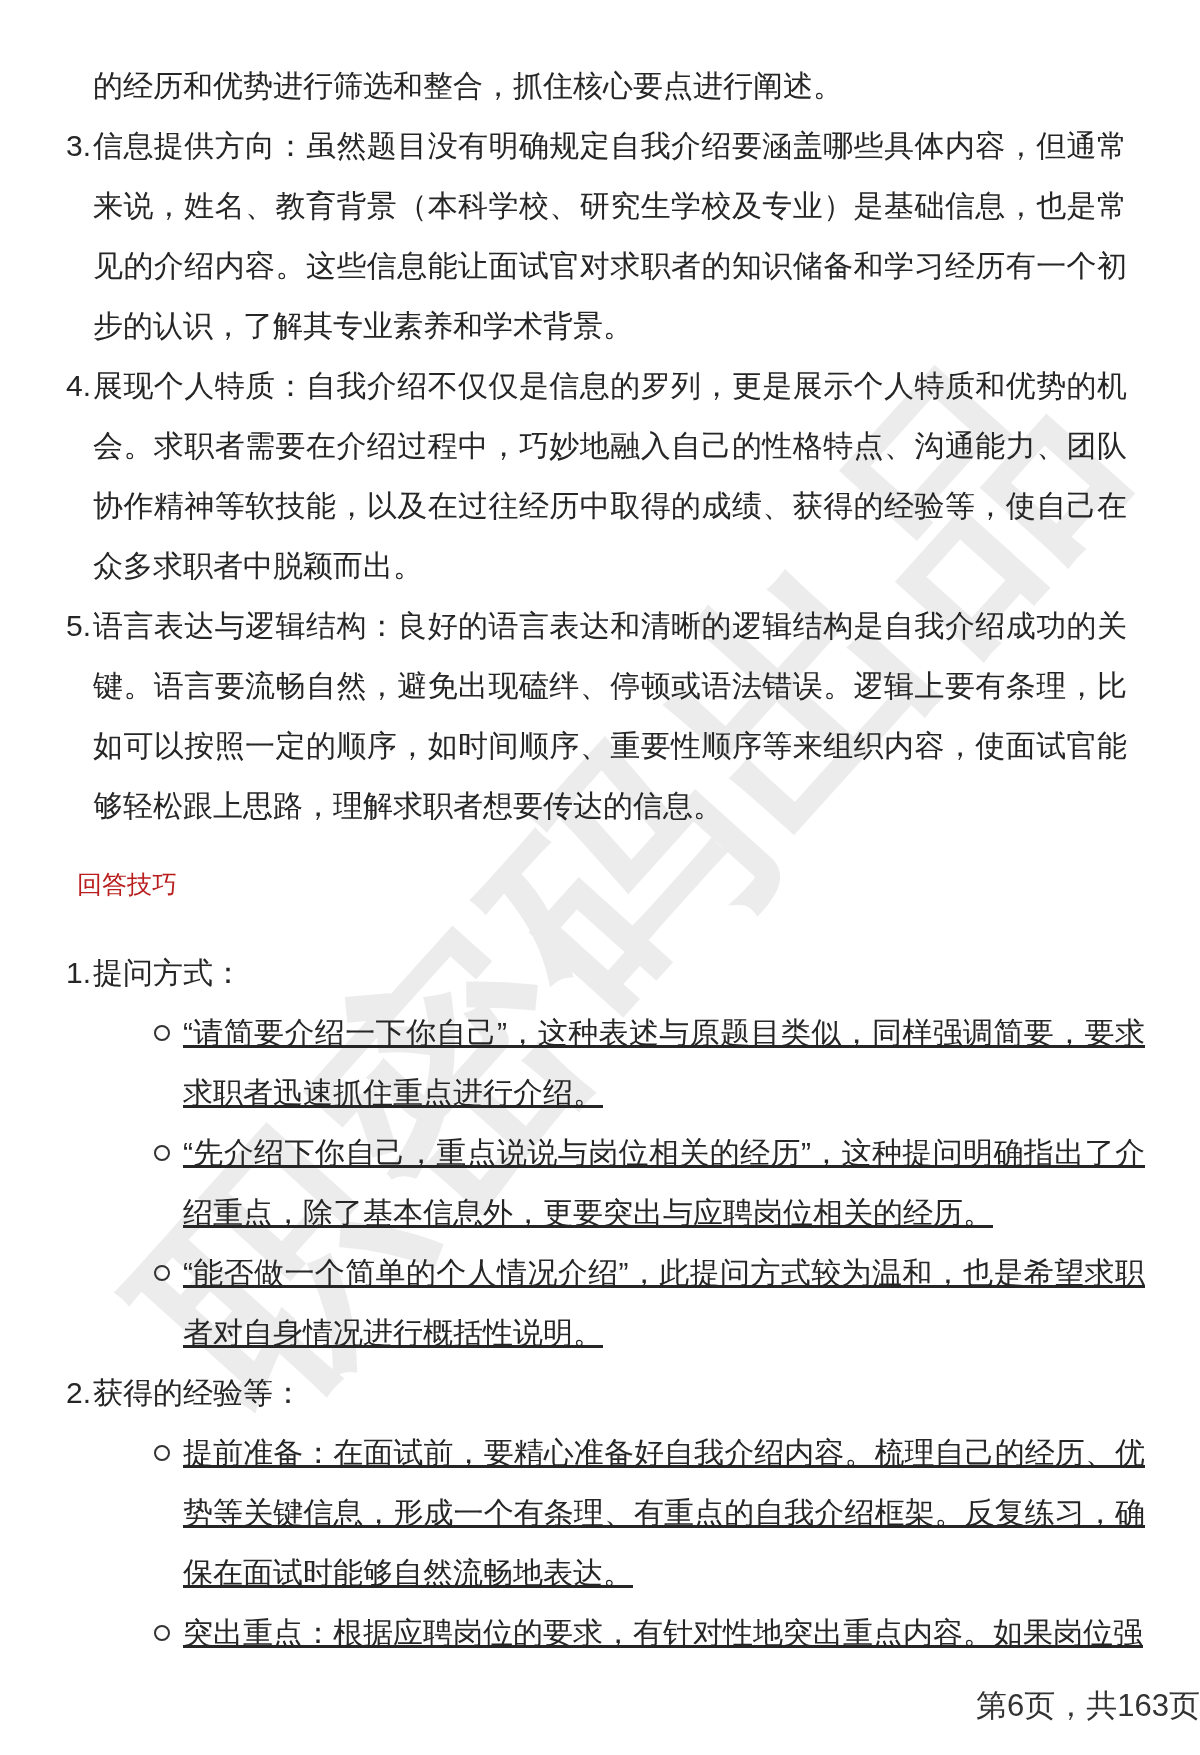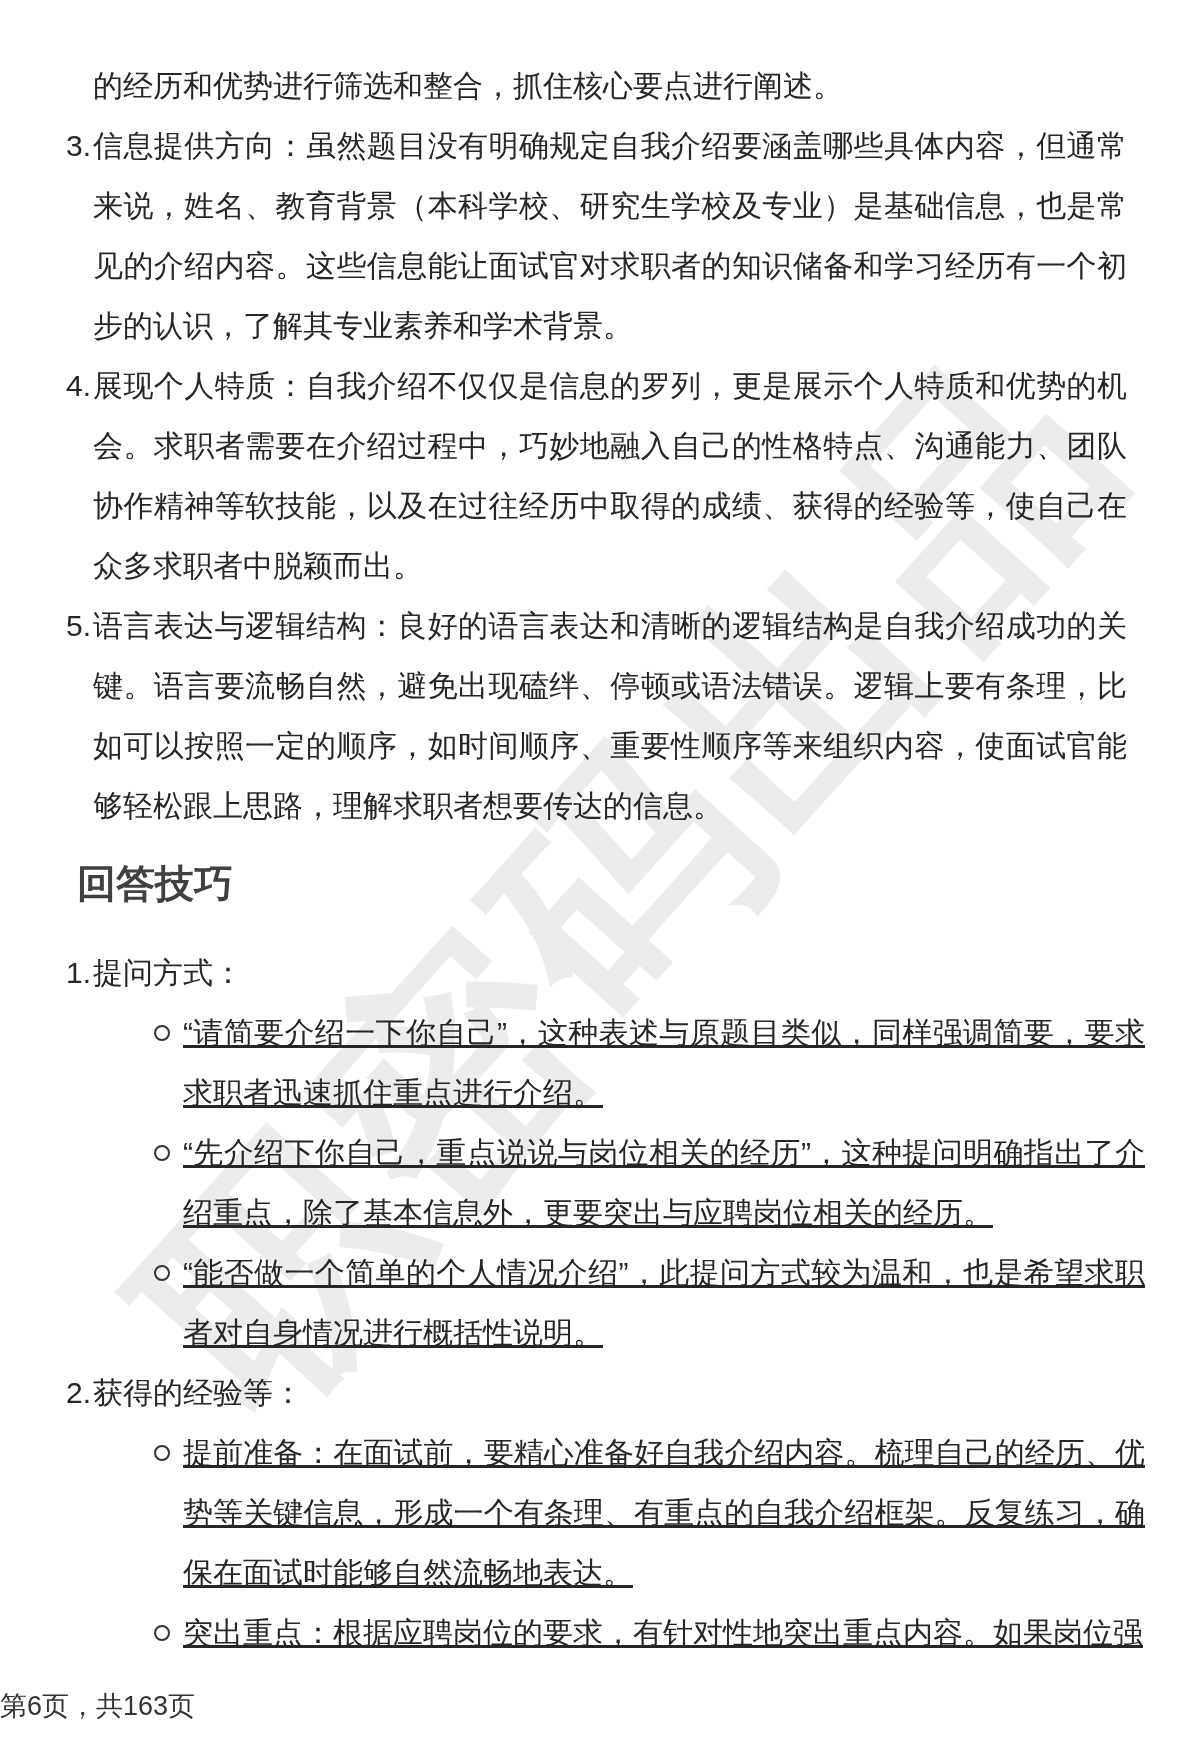--- a/index.html
+++ b/index.html
@@ -48,24 +48,24 @@
     width: 1034px;
     text-align: justify;
   }
   .num-item .num {
     position: absolute;
     left: -27px; top: 0;
     text-align: left;
   }
   .section-heading {
     margin: 18px 0 0 77px;
-    font-size: 39px;
+    font-size: 25px;
     line-height: 60px;
-    font-weight: bold;
-    color: #404040;
+    font-weight: normal;
+    color: #b91c1c;
   }
   .q-item { margin-top: 0; }
   .q-item.first { margin-top: 29px; }
   .bullet {
     position: relative;
     margin: 0 0 0 183px;
     width: 962px;
     text-align: justify;
     text-decoration: underline;
   }
@@ -74,22 +74,22 @@
     left: -29px; top: 22px;
     width: 12px; height: 12px;
     border: 2px solid #333333;
     border-radius: 50%;
     background: transparent;
   }
   .footer {
     position: absolute;
     left: 0; top: 1676px;
     width: 1200px;
-    text-align: left;
-    font-size: 27px;
+    text-align: right;
+    font-size: 31px;
     line-height: 60px;
     color: #333333;
     z-index: 1;
   }
 </style>
 </head>
 <body>
 
 <div class="page">
 

